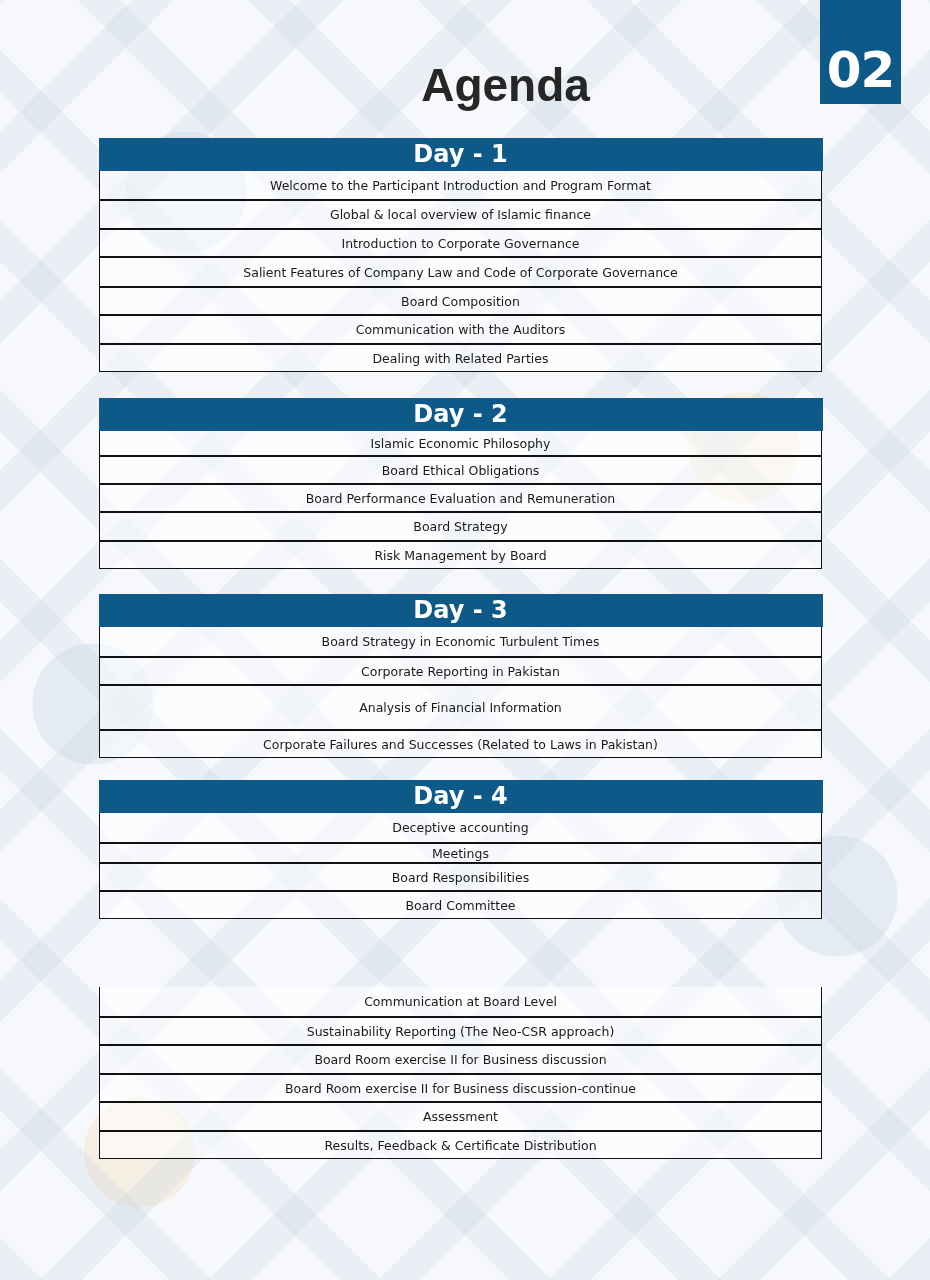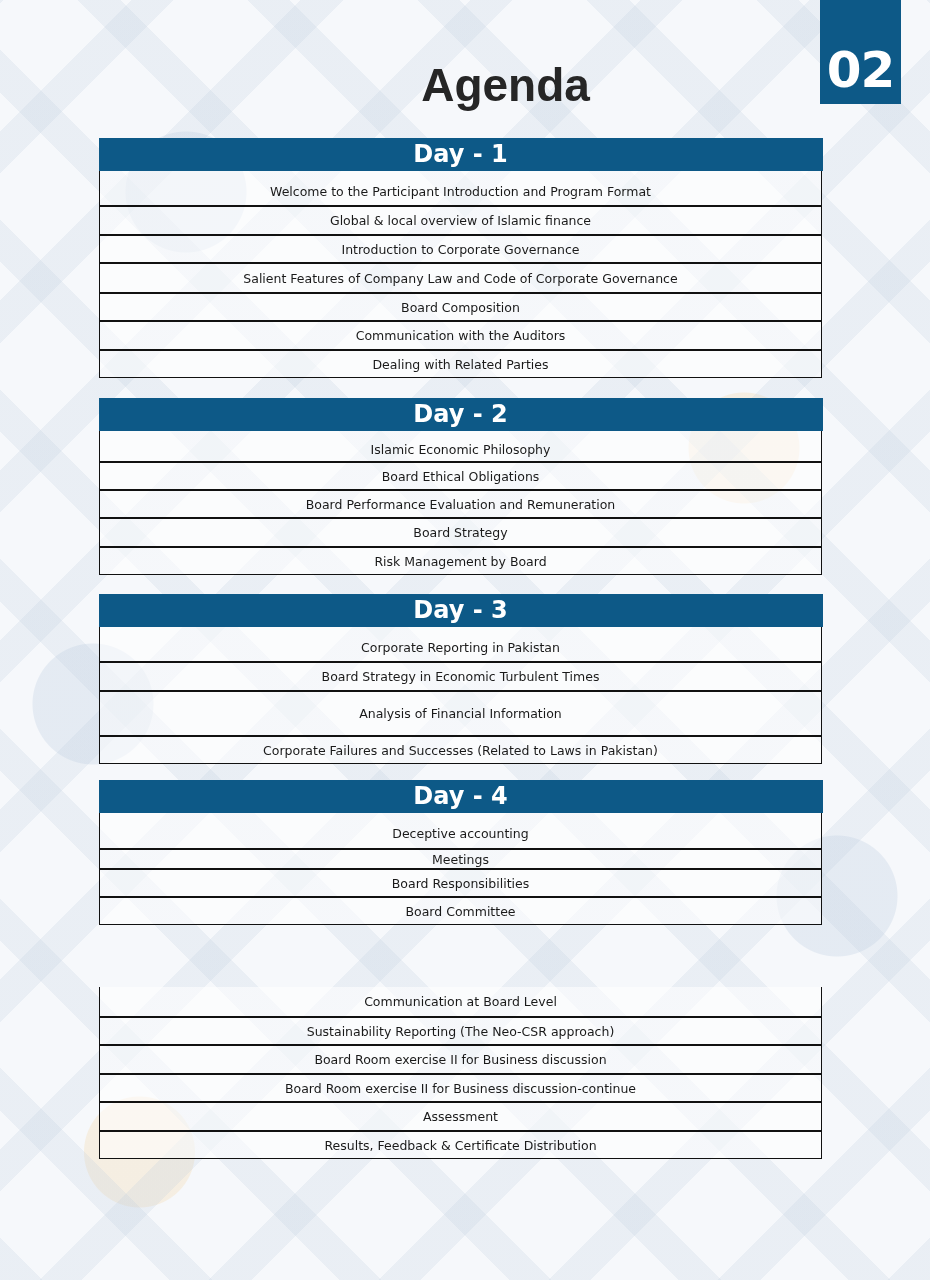--- a/index.html
+++ b/index.html
@@ -42,21 +42,21 @@
       font-family: "DejaVu Sans", sans-serif; font-weight: bold; font-size: 24px;
       height: 33px; line-height: 33px; margin: 0 -1.5px; 
     }
     .row {
       text-align: center; font-size: 13.5px; color: #1a1a1a;
       border-top: 2px solid #111; box-sizing: border-box;
       display: flex; align-items: center; justify-content: center;
       font-family: "DejaVu Sans", sans-serif; font-size: 12.5px;
     }
     .row:first-of-type { border-top: none; }
-    .day-head + .row { border-top: none; margin-top: 6px; }
+    .day-head + .row { border-top: none; }
   </style>
 </head>
 <body>
 
 <div class="pattern"></div>
 
 <div class="page-num">02</div>
 <div class="title">Agenda</div>
 
 <div class="day" style="top:138px;">
@@ -74,22 +74,22 @@
   <div class="day-head">Day - 2</div>
   <div class="row" style="height:24px">Islamic Economic Philosophy</div>
   <div class="row" style="height:28px">Board Ethical Obligations</div>
   <div class="row" style="height:28px">Board Performance Evaluation and Remuneration</div>
   <div class="row" style="height:29px">Board Strategy</div>
   <div class="row" style="height:28px">Risk Management by Board</div>
 </div>
 
 <div class="day" style="top:594px;">
   <div class="day-head">Day - 3</div>
+  <div class="row" style="height:29px">Board Strategy in Economic Turbulent Times</div>
   <div class="row" style="height:28px">Corporate Reporting in Pakistan</div>
-  <div class="row" style="height:29px">Board Strategy in Economic Turbulent Times</div>
   <div class="row" style="height:45px">Analysis of Financial Information</div>
   <div class="row" style="height:28px">Corporate Failures and Successes (Related to Laws in Pakistan)</div>
 </div>
 
 <div class="day" style="top:780px;">
   <div class="day-head">Day - 4</div>
   <div class="row" style="height:29px">Deceptive accounting</div>
   <div class="row" style="height:20px">Meetings</div>
   <div class="row" style="height:28px">Board Responsibilities</div>
   <div class="row" style="height:28px">Board Committee</div>

